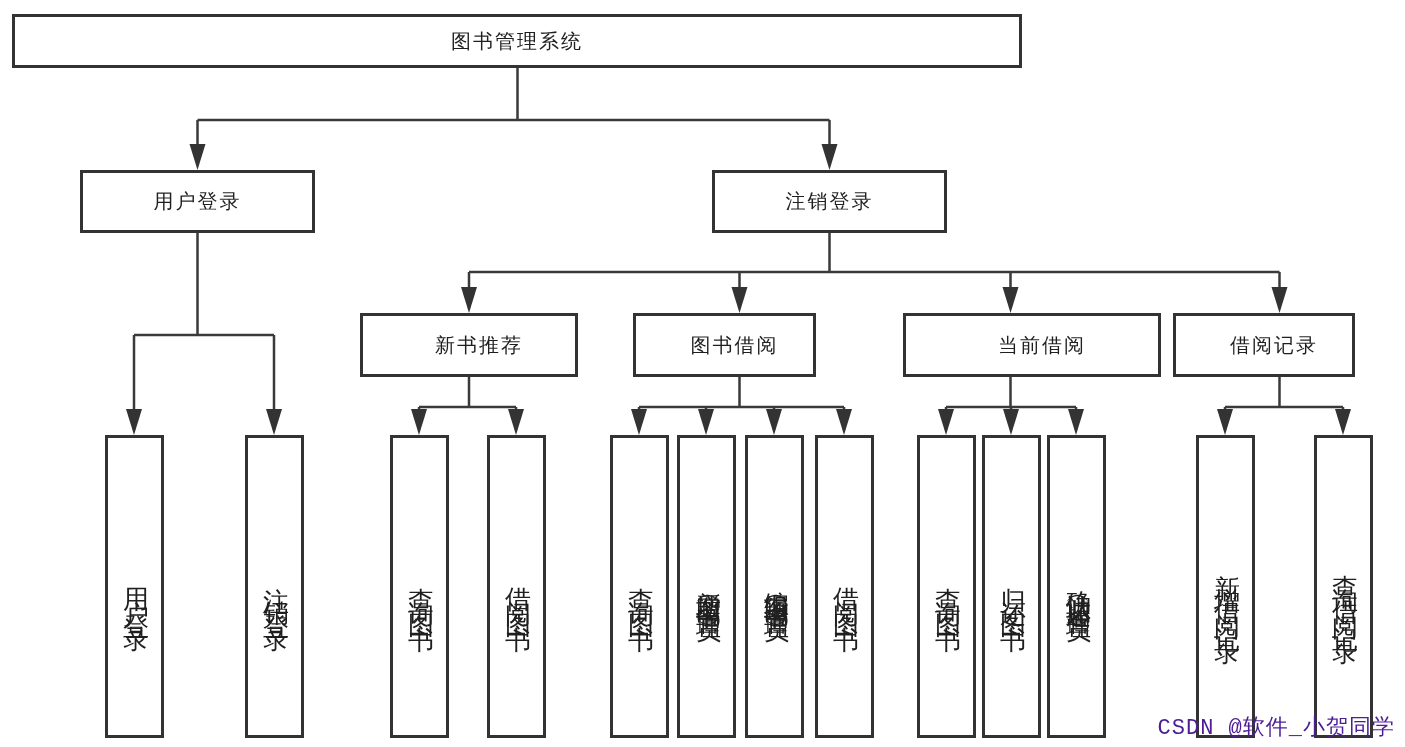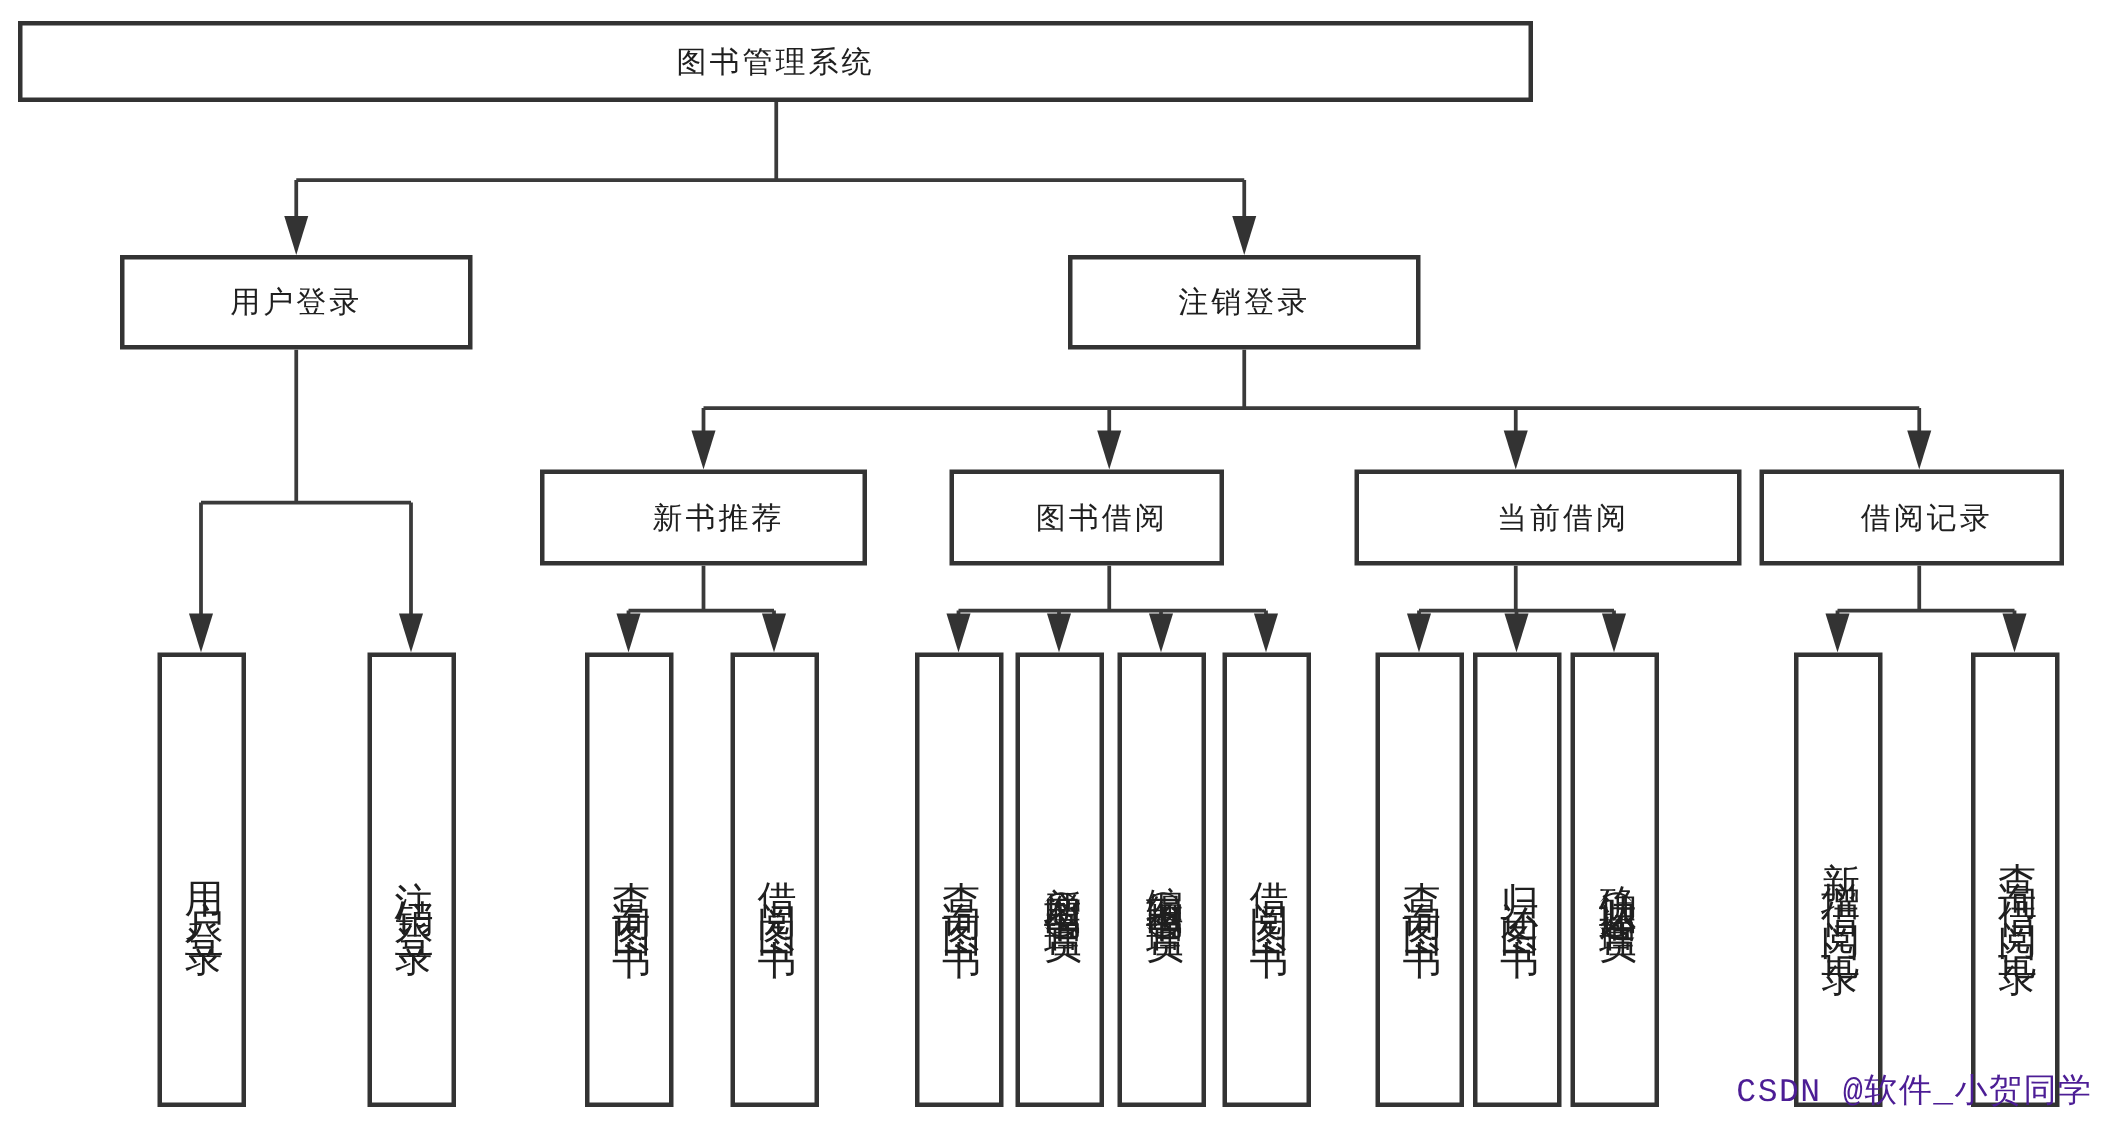--- a/index.html
+++ b/index.html
@@ -140,21 +140,21 @@
 
   <div class="box lvl3" style="left:360px;width:218px">
     <span>新书推荐</span>
   </div>
   <div class="box lvl3" style="left:633px;width:183px">
     <span>图书借阅</span>
   </div>
   <div class="box lvl3" style="left:903px;width:258px">
     <span>当前借阅</span>
   </div>
-  <div class="box lvl3" style="left:1173px;width:203px">
+  <div class="box lvl3" style="left:1173px;width:182px">
     <span>借阅记录</span>
   </div>
 
   <div class="box leaf" style="left:105px">
     <span class="vtext">用户登录</span>
   </div>
   <div class="box leaf" style="left:245px">
     <span class="vtext">注销登录</span>
   </div>
   <div class="box leaf" style="left:390px">

